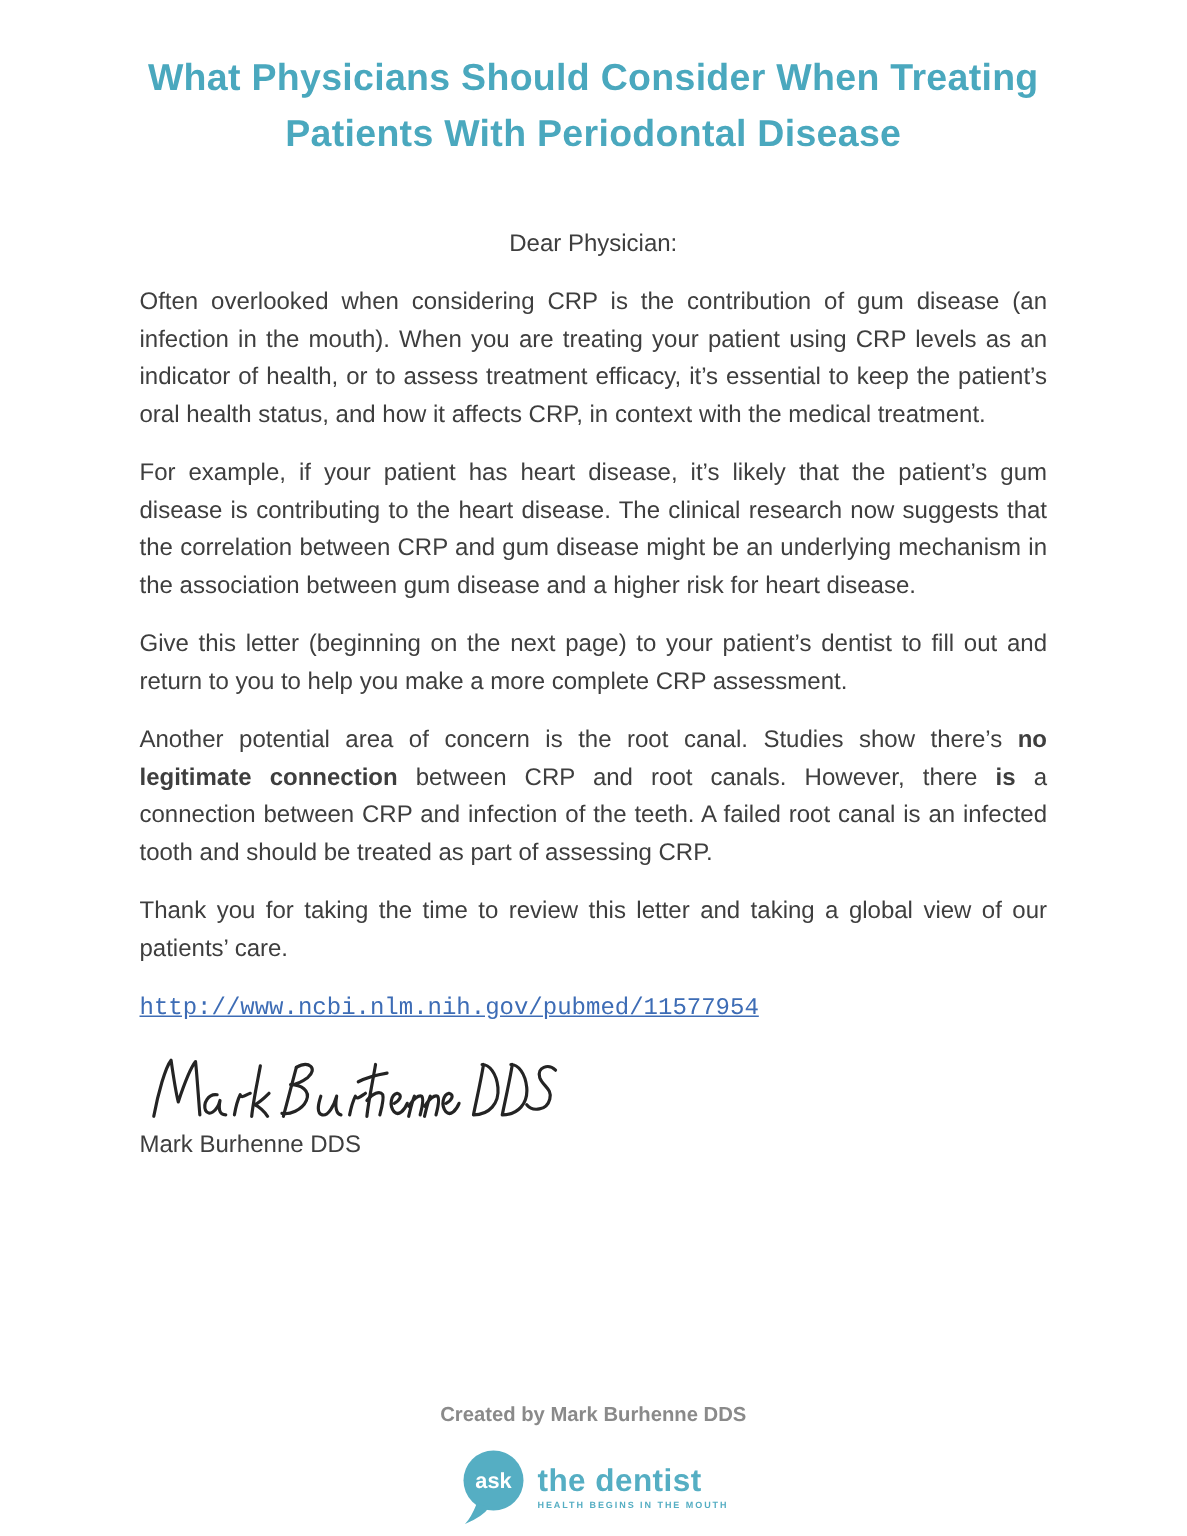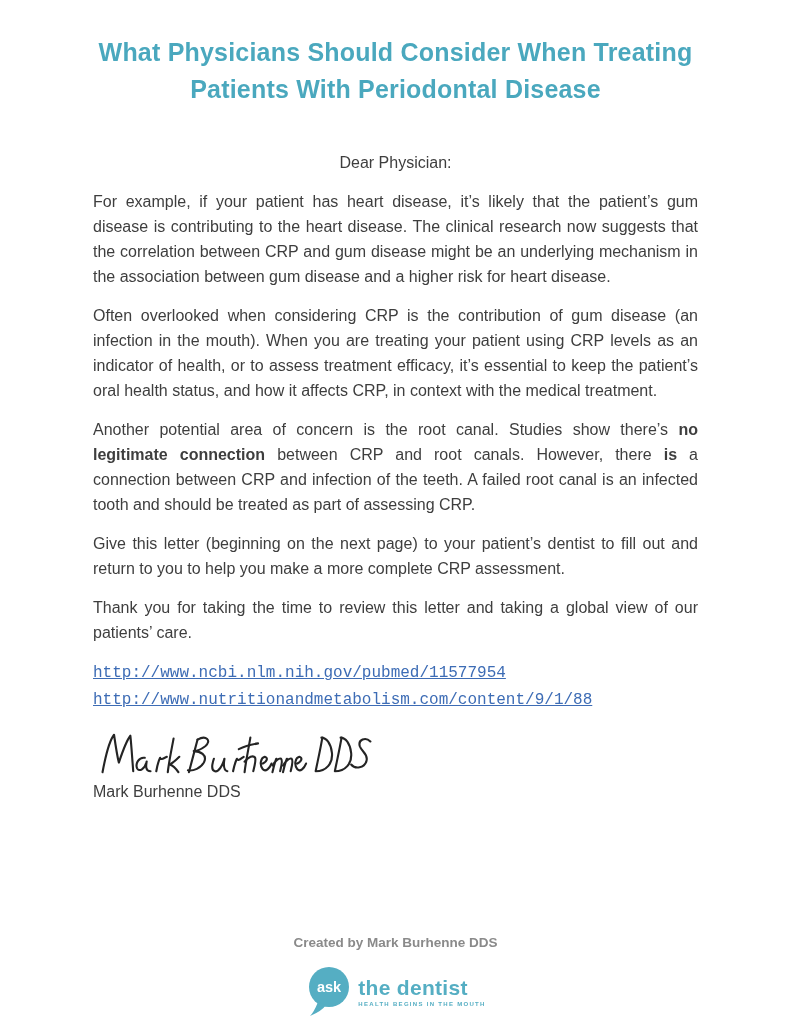--- a/index.html
+++ b/index.html
@@ -97,33 +97,32 @@
 <body>
 
 <div class="page">
 
   <h1 class="title"><span>What Physicians Should Consider When Treating</span><br><span>Patients With Periodontal Disease</span></h1>
 
   <div class="content">
 
     <p class="no-justify">Dear Physician:</p>
 
+    <p>Often overlooked when considering CRP is the contribution of gum disease (an infection in the mouth). When you are treating your patient using CRP levels as an indicator of health, or to assess treatment efficacy, it’s essential to keep the patient’s oral health status, and how it affects CRP, in context with the medical treatment.</p>
+
     <p>For example, if your patient has heart disease, it’s likely that the patient’s gum disease is contributing to the heart disease. The clinical research now suggests that the correlation between CRP and gum disease might be an underlying mechanism in the association between gum disease and a higher risk for heart disease.</p>
 
-    <p>Often overlooked when considering CRP is the contribution of gum disease (an infection in the mouth). When you are treating your patient using CRP levels as an indicator of health, or to assess treatment efficacy, it’s essential to keep the patient’s oral health status, and how it affects CRP, in context with the medical treatment.</p>
+    <p>Give this letter (beginning on the next page) to your patient’s dentist to fill out and return to you to help you make a more complete CRP assessment.</p>
 
     <p><span>Another potential area of concern is the root canal. Studies show there’s </span><strong>no legitimate connection</strong><span> between CRP and root canals. However, there </span><strong>is</strong><span> a connection between CRP and infection of the teeth. A failed root canal is an infected tooth and should be treated as part of assessing CRP.</span></p>
-
-    <p>Give this letter (beginning on the next page) to your patient’s dentist to fill out and return to you to help you make a more complete CRP assessment.</p>
 
     <p>Thank you for taking the time to review this letter and taking a global view of our patients’ care.</p>
 
     <div class="reading">
       <a href="#">http://www.ncbi.nlm.nih.gov/pubmed/11577954</a><br>
-      <a href="#">http://www.nutritionandmetabolism.com/content/9/1/88</a>
     </div>
 
     <div class="signature-block">
       <svg class="sig-svg" width="280" height="48" viewBox="0 0 290 50" fill="none" stroke="#242424" stroke-width="2.2" stroke-linecap="round" stroke-linejoin="round">
 
         <path d="M7 45 C10 29 15 11 19 6 C20 13 22 27 24 35 C27 26 32 12 36 7 C37 16 38 32 39 44"></path>
         <path d="M51 30 C45 29 41 36 43 41 C45 45 51 42 53 34 C52 39 52 44 57 44"></path>
         <path d="M63 44 C64 38 66 32 67 30 C68 33 71 30 74 29"></path>
         <path d="M81 10 C79 21 76 35 75 45"></path>
         <path d="M87 29 C83 33 79 36 77 37 C80 38 84 42 86 45"></path>

